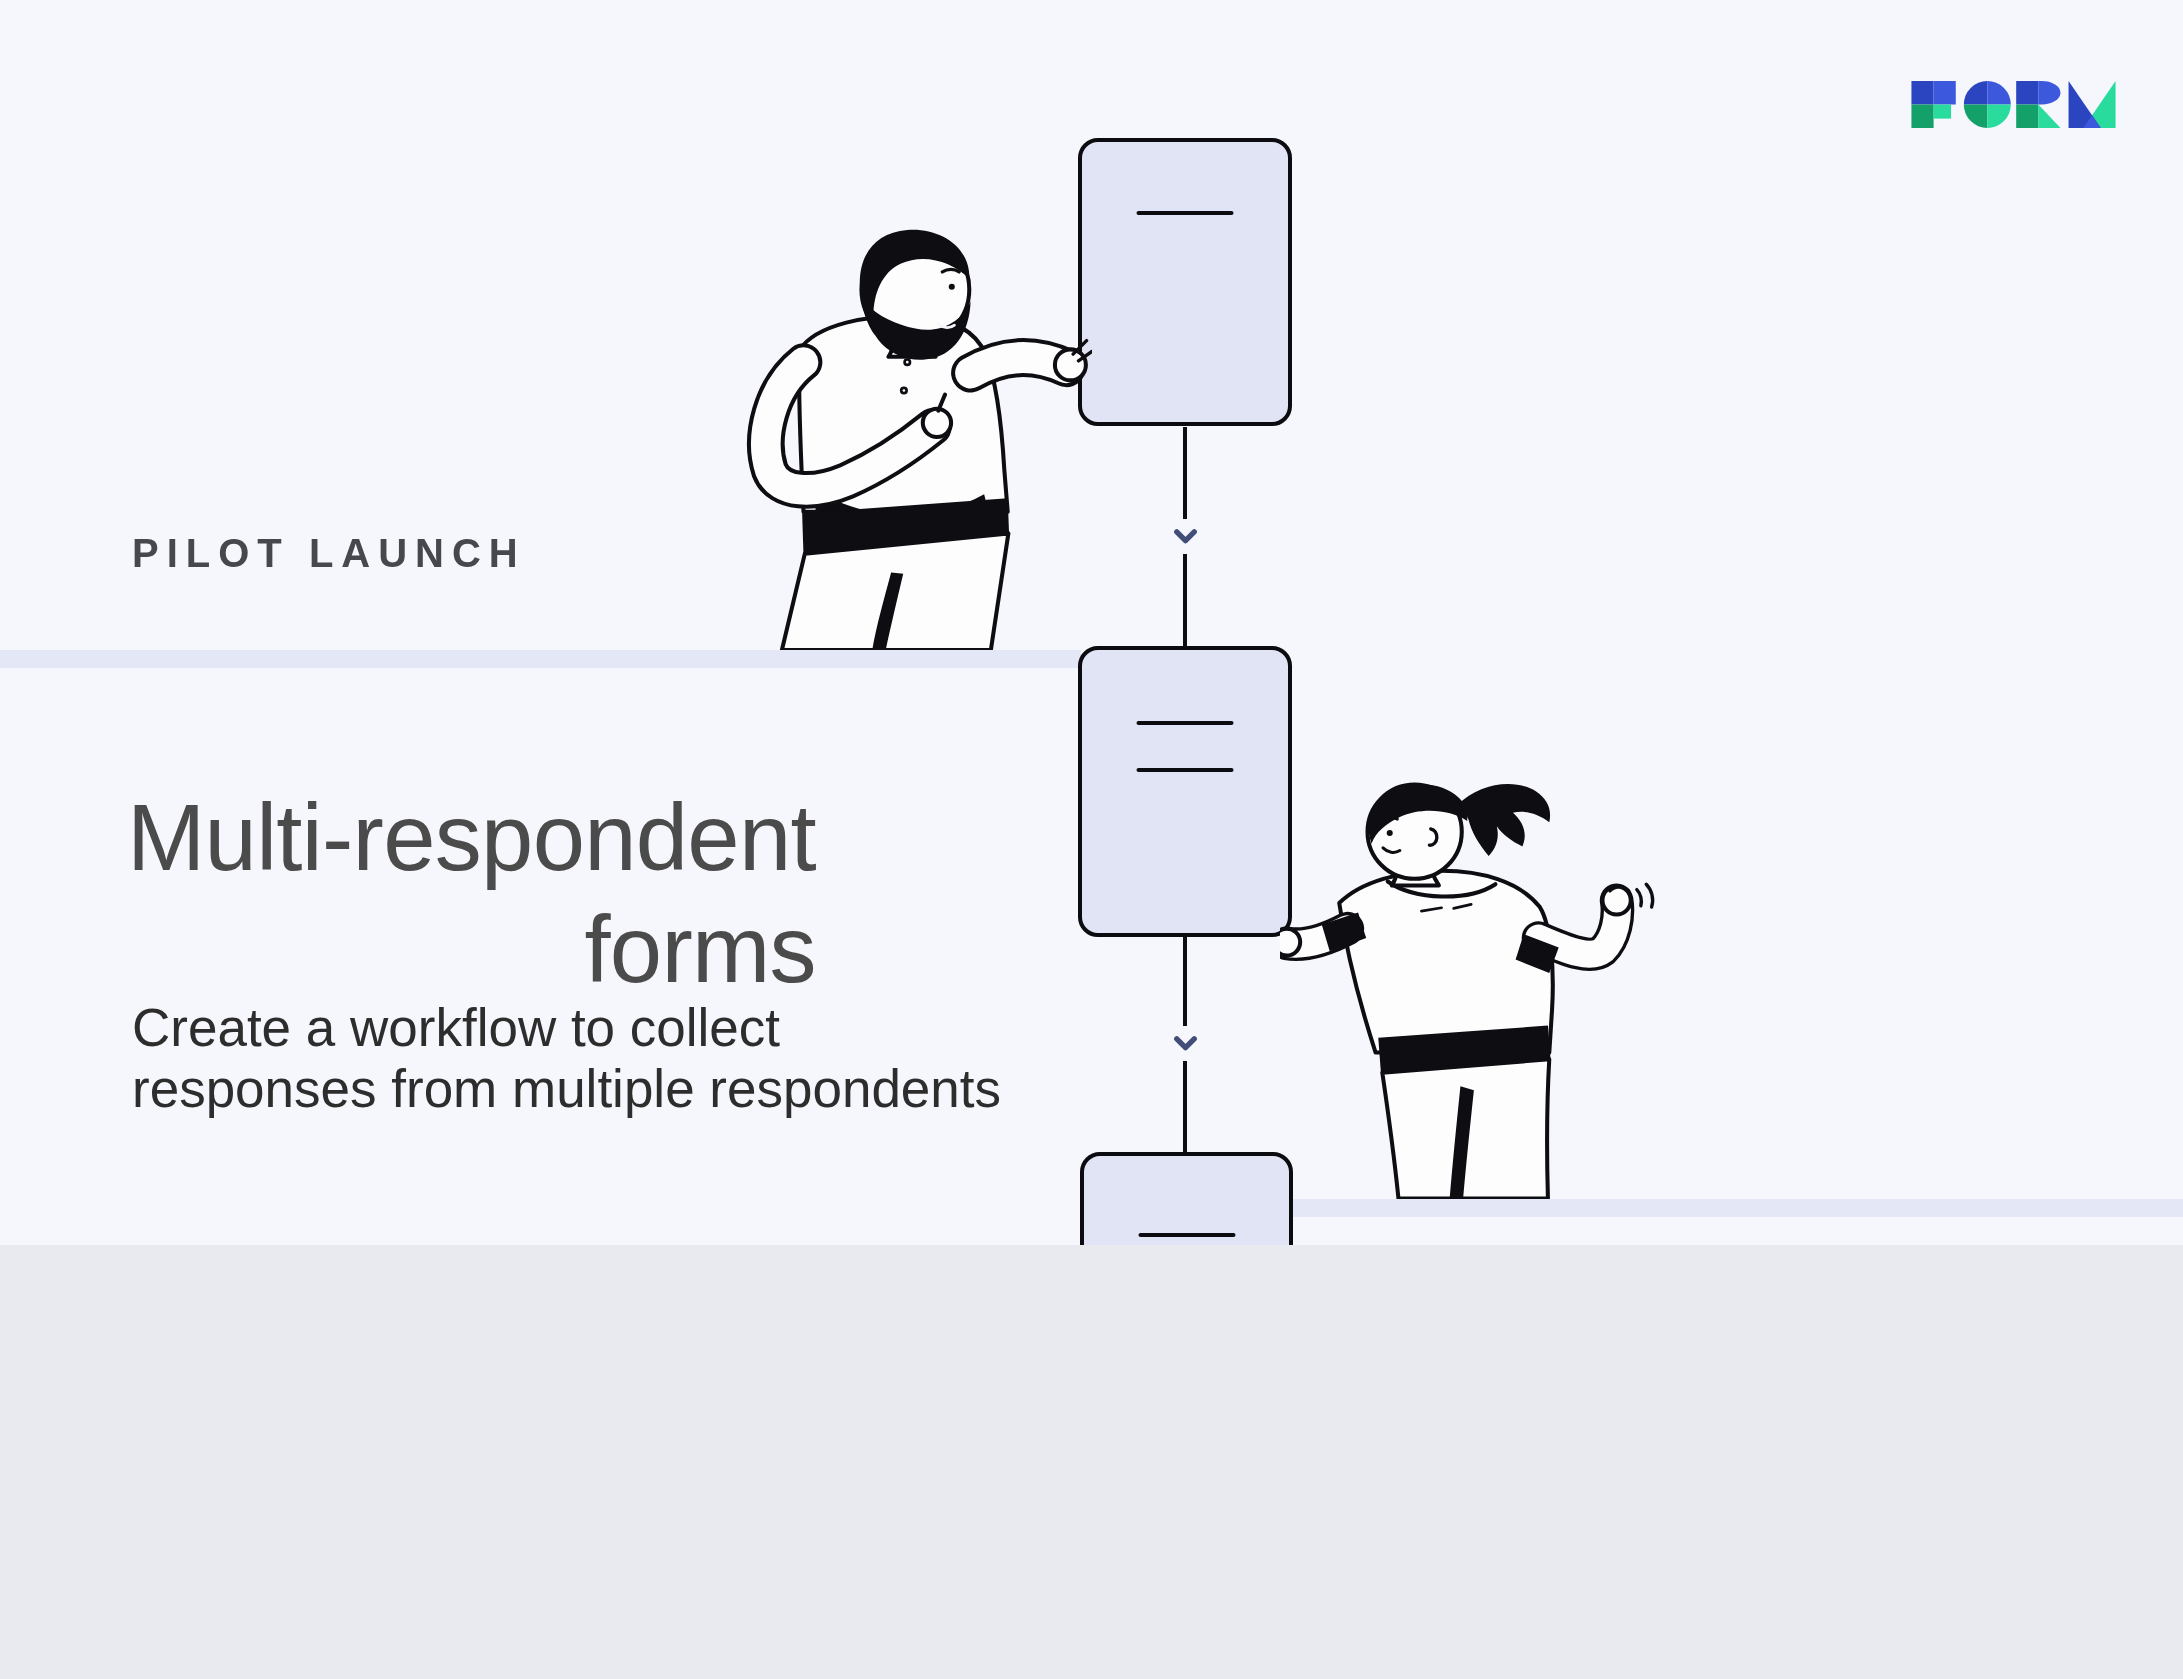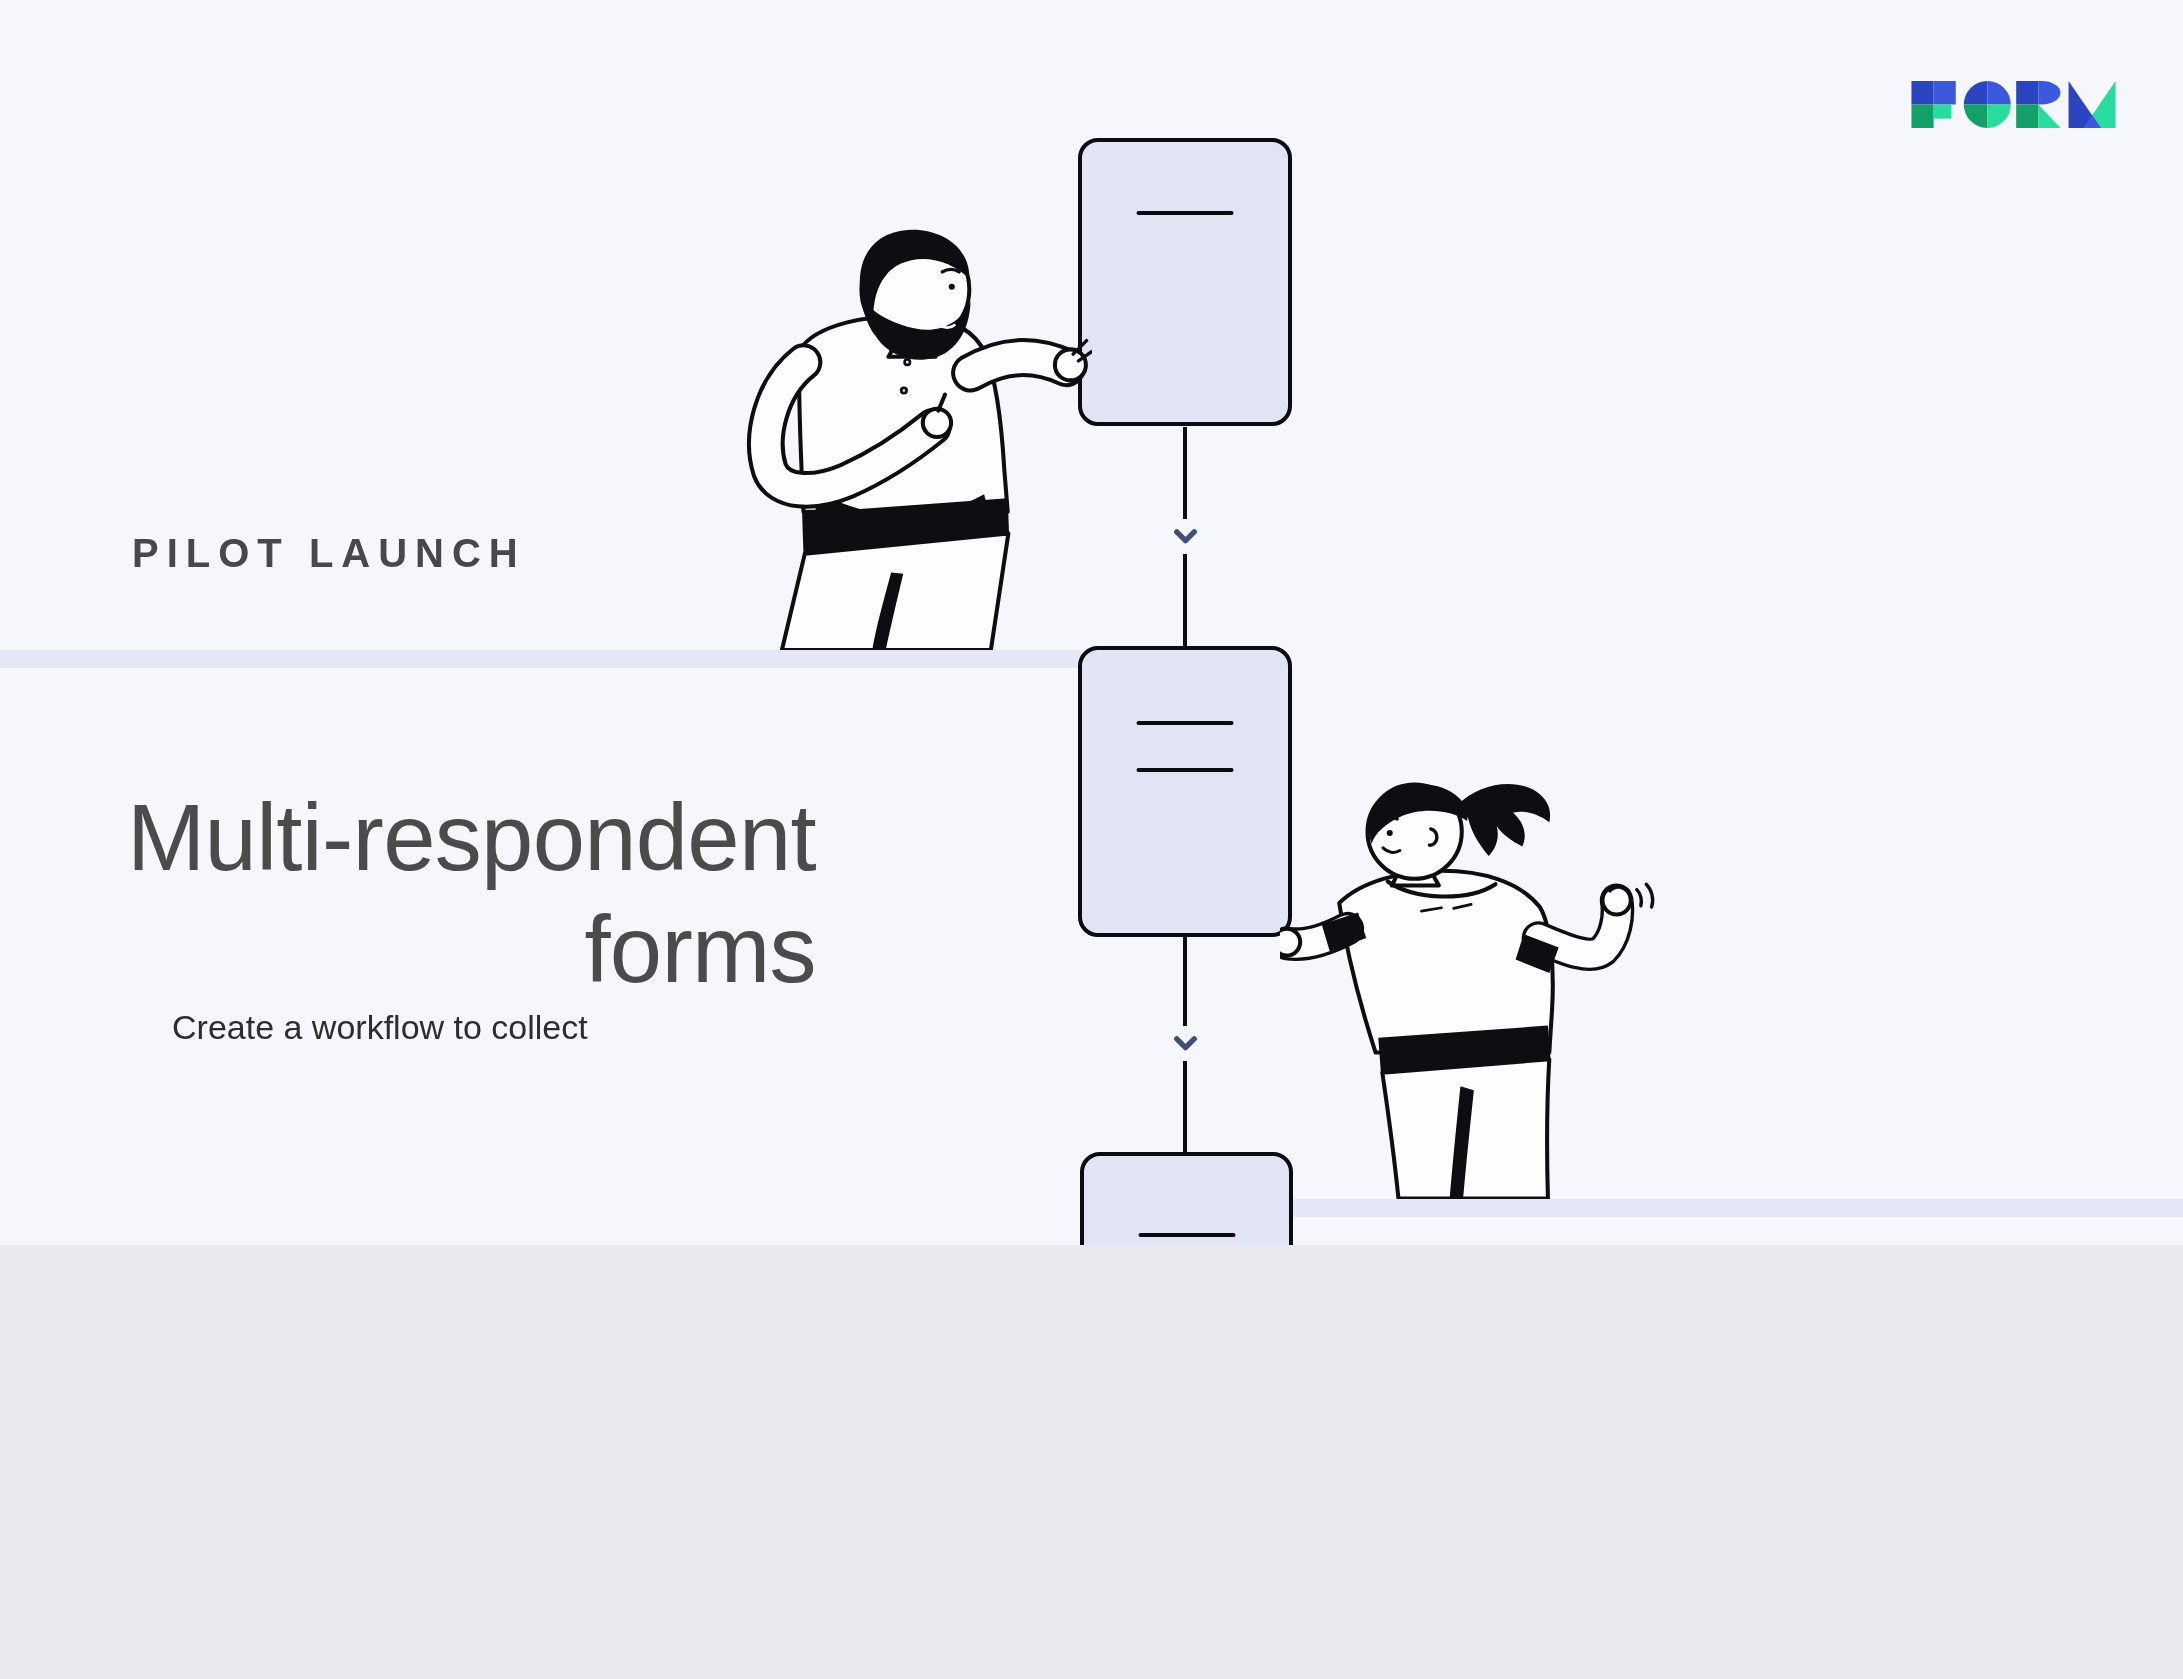--- a/index.html
+++ b/index.html
@@ -11,22 +11,22 @@
   
   .stripe{position:absolute;height:18px;background:var(--stripe,#e4e8f6);}
   .stripe-1{left:0;top:650px;width:1081px;}
   .stripe-2{left:1290px;top:1199px;width:894px;}
 
   
   .eyebrow{position:absolute;left:132px;top:531px;font-size:40px;font-weight:700;
     letter-spacing:8px;color:var(--eyebrow-color,#46484d);}
   .title{position:absolute;left:127px;top:782px;font-size:94px;font-weight:500;
     line-height:112px;color:var(--title-color,#4b4b4b);letter-spacing:-0.7px;text-align:right;}
-  .subtitle{position:absolute;left:132px;top:997px;font-size:34px;font-weight:400;
-    line-height:61px;color:var(--subtitle-color,#2d2d2d);margin-left:40px;}
+  .subtitle{position:absolute;left:132px;top:997px;font-size:53px;font-weight:400;
+    line-height:61px;color:var(--subtitle-color,#2d2d2d);}
 
   
   .card{position:absolute;box-sizing:border-box;background:var(--card-fill,#e1e4f4);
     border:4px solid var(--card-border,#0c0c10);border-radius:20px;}
   .card-1{left:1078px;top:138px;width:214px;height:288px;}
   .card-2{left:1078px;top:646px;width:214px;height:291px;}
   .card-3{left:1080px;top:1152px;width:213px;height:261px;}
   .card-lines{position:absolute;left:50%;transform:translateX(-50%);
     display:flex;flex-direction:column;}
   .card-1 .card-lines{top:69px;}
@@ -195,20 +195,21 @@
     </svg>
   </div>
 
   <div class="eyebrow">PILOT LAUNCH</div>
   <div class="title">
     <div>Multi-respondent</div>
     <div>forms</div>
   </div>
   <div class="subtitle">
     <div>Create a workflow to collect</div>
+    <div>responses from multiple respondents</div>
   </div>
 
   <div class="logo">
     <span class="sr-only">FORM</span>
     <svg viewBox="0 0 304 70">
       <g>
         <rect class="lbd" x="0" y="0" width="33" height="35"></rect>
         <rect class="lb" x="33" y="0" width="33" height="35"></rect>
         <rect class="lgd" x="0" y="35" width="33" height="35"></rect>
         <rect class="lg" x="33" y="35" width="26" height="21"></rect>

